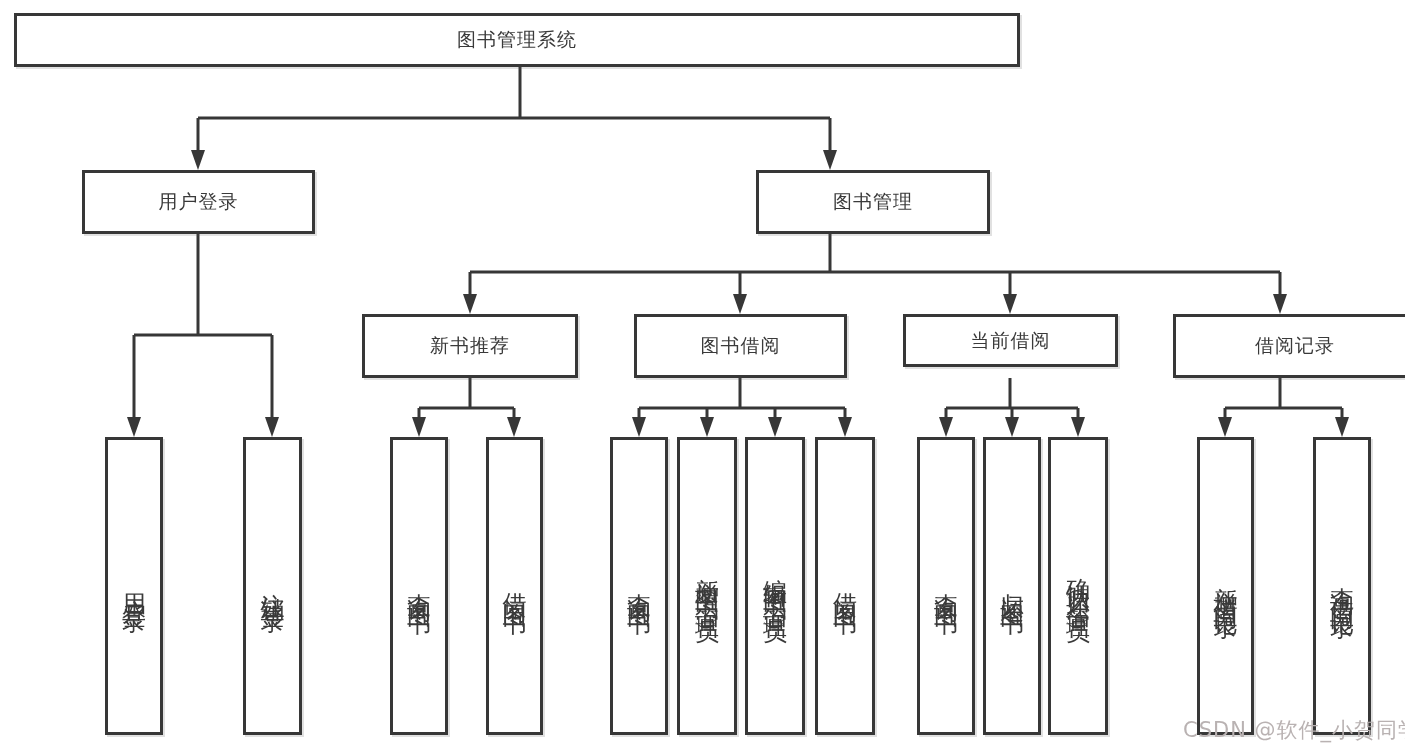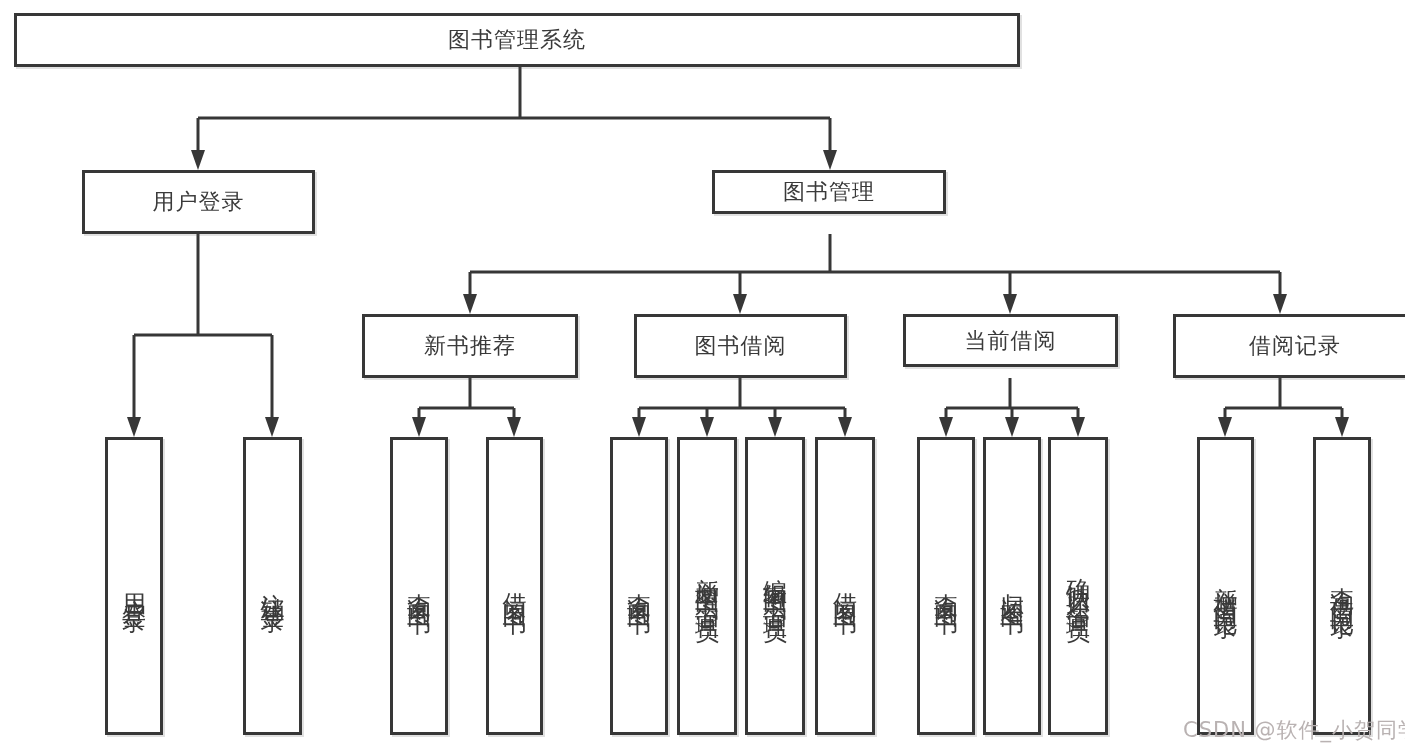--- a/index.html
+++ b/index.html
@@ -30,21 +30,21 @@
     background: var(--bg);
     border: 3px solid var(--line);
     display: flex;
     align-items: center;
     justify-content: center;
     z-index: 2;
     box-shadow: 2px 2px 0 rgba(90,90,90,0.18);
     white-space: nowrap;
   }
   .hbox {
-    font-size: 22px;
+    font-size: 19px;
     letter-spacing: 1px;
   }
   .vbox {
     top: 437px;
     height: 298px;
     writing-mode: vertical-rl;
     text-orientation: mixed;
     font-size: 24px;
     letter-spacing: 6px;
     line-height: 1;
@@ -127,21 +127,21 @@
       <polygon points="1005,417 1019,417 1012,437"></polygon>
       <polygon points="1071,417 1085,417 1078,437"></polygon>
       <polygon points="1218,417 1232,417 1225,437"></polygon>
       <polygon points="1335,417 1349,417 1342,437"></polygon>
     </g>
   </svg>
 
   <div class="box hbox" style="left:14px;top:13px;width:1006px;height:54px">图书管理系统</div>
 
   <div class="box hbox" style="left:82px;top:170px;width:233px;height:64px">用户登录</div>
-  <div class="box hbox" style="left:712px;top:170px;width:234px;height:44px">图书管理</div>
+  <div class="box hbox" style="left:756px;top:170px;width:234px;height:64px">图书管理</div>
 
   <div class="box hbox" style="left:362px;top:314px;width:216px;height:64px">新书推荐</div>
   <div class="box hbox" style="left:634px;top:314px;width:213px;height:64px">图书借阅</div>
   <div class="box hbox" style="left:903px;top:314px;width:215px;height:53px">当前借阅</div>
   <div class="box hbox" style="left:1173px;top:314px;width:244px;height:64px">借阅记录</div>
 
   <div class="box vbox" style="left:105px;width:58px">用户登录</div>
   <div class="box vbox" style="left:243px;width:59px">注销登录</div>
 
   <div class="box vbox" style="left:390px;width:58px">查询图书</div>

